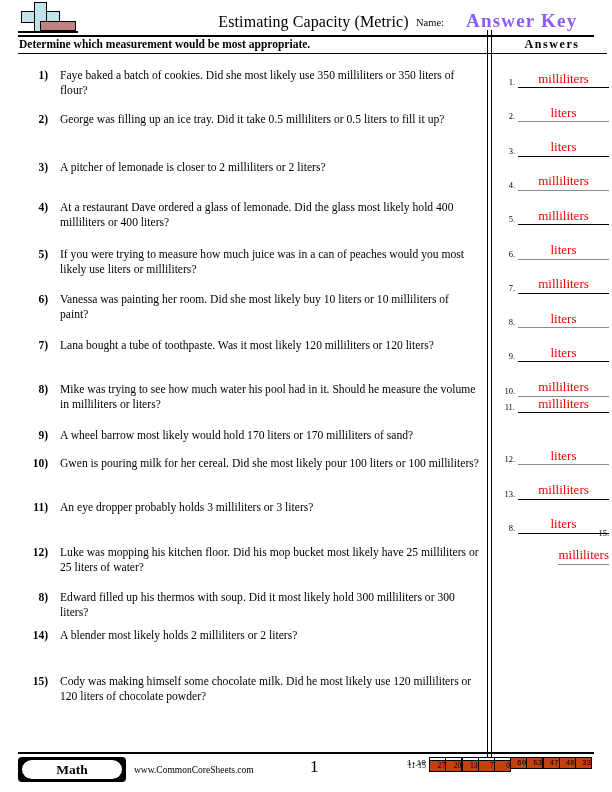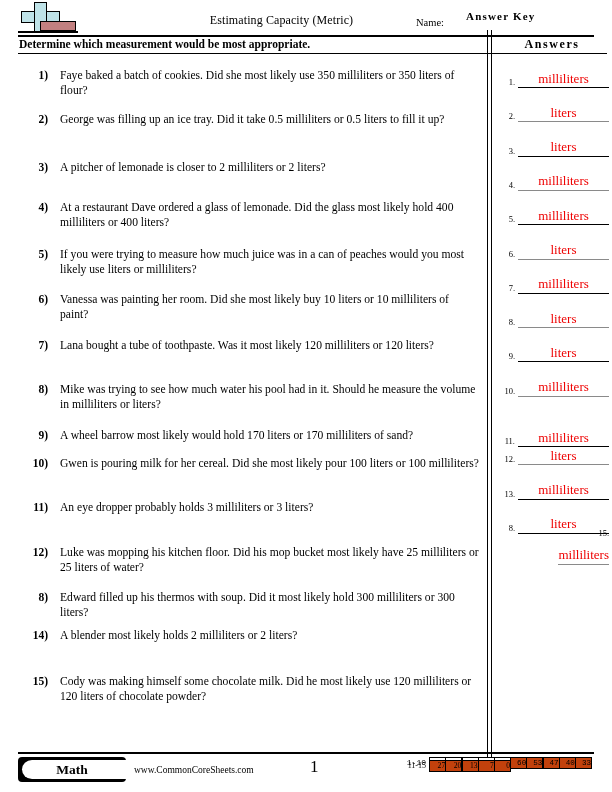--- a/index.html
+++ b/index.html
@@ -62,34 +62,35 @@
     left: 0px; top: 29px;
     width: 60px; height: 2px;
     background: #000;
   }
 
   #worksheet-title {
     position: absolute;
     left: 0; top: 13px;
     width: 563px;
     text-align: center;
-    font-size: 12px;
+    font-size: 16px;
     letter-spacing: 0.1px;
+    padding-left: 32px;
   }
   #name-label {
     position: absolute;
     left: 416px; top: 17px;
     font-size: 10.5px;
   }
   #answer-key-stamp {
     position: absolute;
     left: 466px; top: 10px;
-    font-size: 11px;
+    font-size: 19px;
     font-weight: bold;
-    color: #000000;
+    color: #8b5cf6;
     letter-spacing: 1.2px;
   }
 
   .rule {
     position: absolute;
     background: #000;
   }
   #rule-top {
     left: 18px; top: 35px; width: 576px; height: 2.2px;
   }
@@ -206,21 +207,20 @@
     width: 108px; height: 25px;
     background: #000;
     border-radius: 4px;
   }
   #math-badge-inner {
     position: absolute;
     left: 4px; top: 3px;
     width: 100px; height: 19px;
     background: #fff;
     border-radius: 10px / 9.5px;
-    padding-left: 41px;
   }
   #math-badge-label {
     position: absolute;
     left: 0; top: 2px;
     width: 100px;
     text-align: center;
     font-size: 13.5px;
     font-weight: bold;
     color: #000;
   }
@@ -397,21 +397,21 @@
       <div class="aline gray">liters</div>
     </div>
     <div class="arow" style="top: 274.4px;">
       <div class="anum">9.</div>
       <div class="aline">liters</div>
     </div>
     <div class="arow" style="top: 308.7px;">
       <div class="anum">10.</div>
       <div class="aline gray">milliliters</div>
     </div>
-    <div class="arow" style="top: 359px;">
+    <div class="arow" style="top: 325px;">
       <div class="anum">11.</div>
       <div class="aline">milliliters</div>
     </div>
     <div class="arow" style="top: 377.3px;">
       <div class="anum">12.</div>
       <div class="aline gray">liters</div>
     </div>
     <div class="arow" style="top: 411.6px;">
       <div class="anum">13.</div>
       <div class="aline">milliliters</div>

